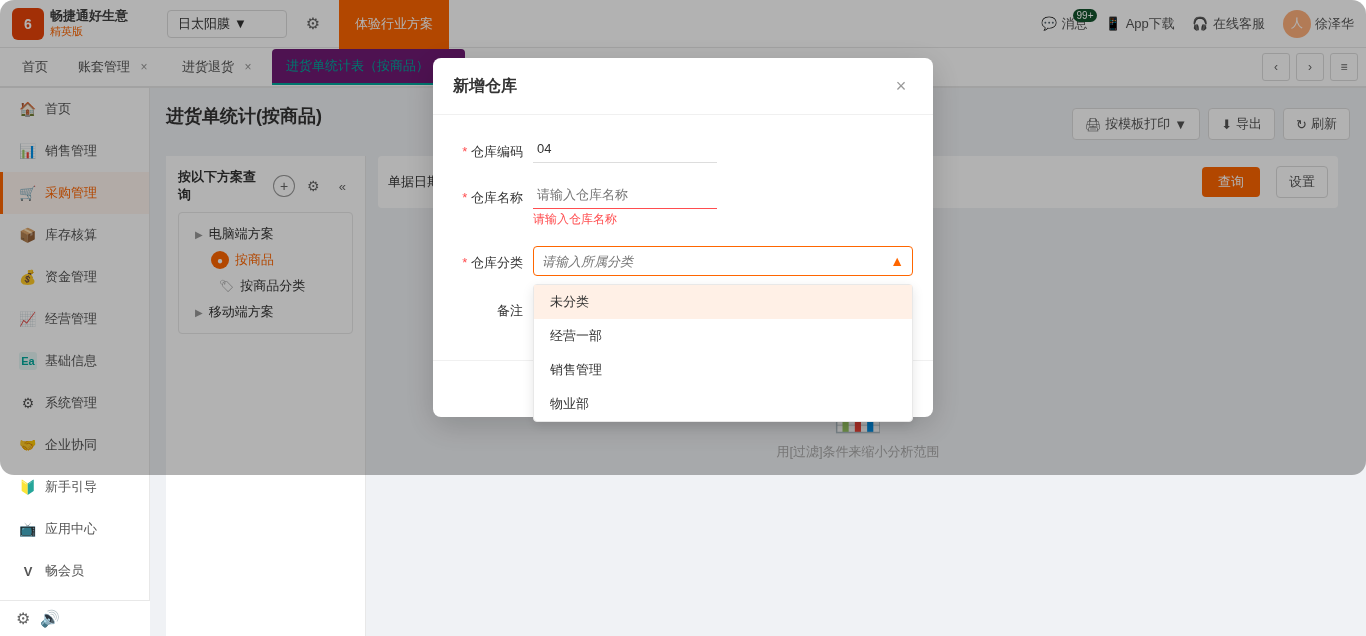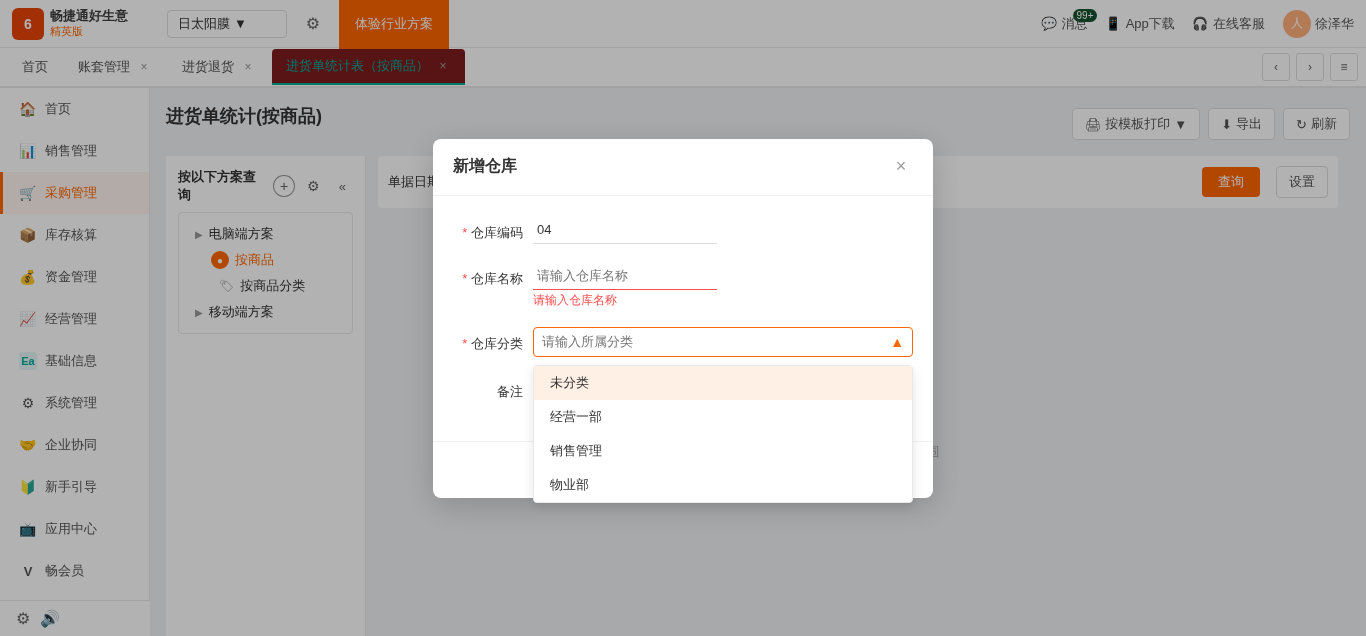--- a/index.html
+++ b/index.html
@@ -74,21 +74,21 @@
       height: 36px;
       display: flex; align-items: center; gap: 6px;
       padding: 0 14px;
       cursor: pointer;
       font-size: 13px;
       color: #555;
       border-radius: 4px 4px 0 0;
       position: relative;
     }
     .tab-item.active {
-      background: #7f1d1d;
+      background: #701a75;
       color: #00a99d;
       border-bottom: 2px solid #00a99d;
     }
     .tab-close {
       font-size: 12px; color: #999; cursor: pointer;
       display: flex; align-items: center; justify-content: center;
       width: 16px; height: 16px; border-radius: 50%;
     }
     .tab-bar-right {
       margin-left: auto;
@@ -160,24 +160,25 @@
       width: 18px; height: 18px; background: #ff6600; border-radius: 50%;
       display: flex; align-items: center; justify-content: center; color: #fff; font-size: 10px;
     }
 
     
     .btn-orange { background: #ff6600; color: #fff; border: none; border-radius: 4px; padding: 6px 16px; cursor: pointer; font-size: 13px; }
     .btn-white { background: #fff; color: #555; border: 1px solid #ddd; border-radius: 4px; padding: 6px 12px; cursor: pointer; font-size: 13px; display: flex; align-items: center; gap: 4px; }
 
     
     .modal-overlay {
-      position: fixed; top: 0; left: 0; width: 1366px; height: 636px;
+      position: fixed; top: 0; left: 0; width: 1366px; height: 475px;
       background: rgba(0,0,0,0.3);
       display: flex; align-items: center; justify-content: center;
       z-index: 1000;
+      border-radius: 14px;
     }
     .modal {
       background: #fff;
       border-radius: 8px;
       width: 500px;
       box-shadow: 0 8px 32px rgba(0,0,0,0.18);
       overflow: visible;
       position: relative;
     }
     .modal-header {
@@ -214,21 +215,21 @@
     .category-select {
       flex: 1; position: relative;
     }
     .category-input-row {
       display: flex; align-items: center;
       border: 1px solid #ff6600;
       border-radius: 4px;
       padding: 6px 8px;
     }
     .category-input {
-      flex: 1; border: none; outline: none; font-size: 13px; color: #3b82f6;
+      flex: 1; border: none; outline: none; font-size: 13px; color: #3b82f6; font-style: italic;
     }
     .category-arrow {
       color: #ff6600; font-size: 14px; cursor: pointer;
     }
     .dropdown-list {
       position: absolute;
       top: 38px; left: 0;
       width: 100%;
       background: #fff;
       border: 1px solid #e8e8e8;

